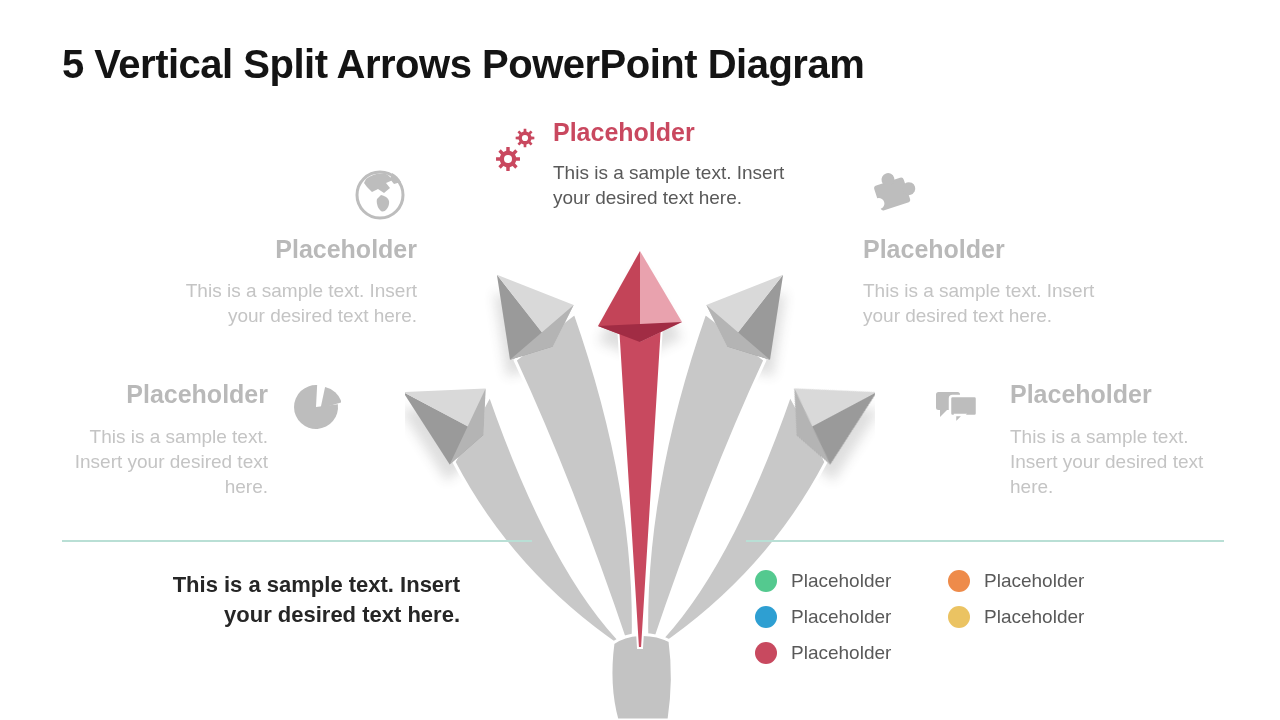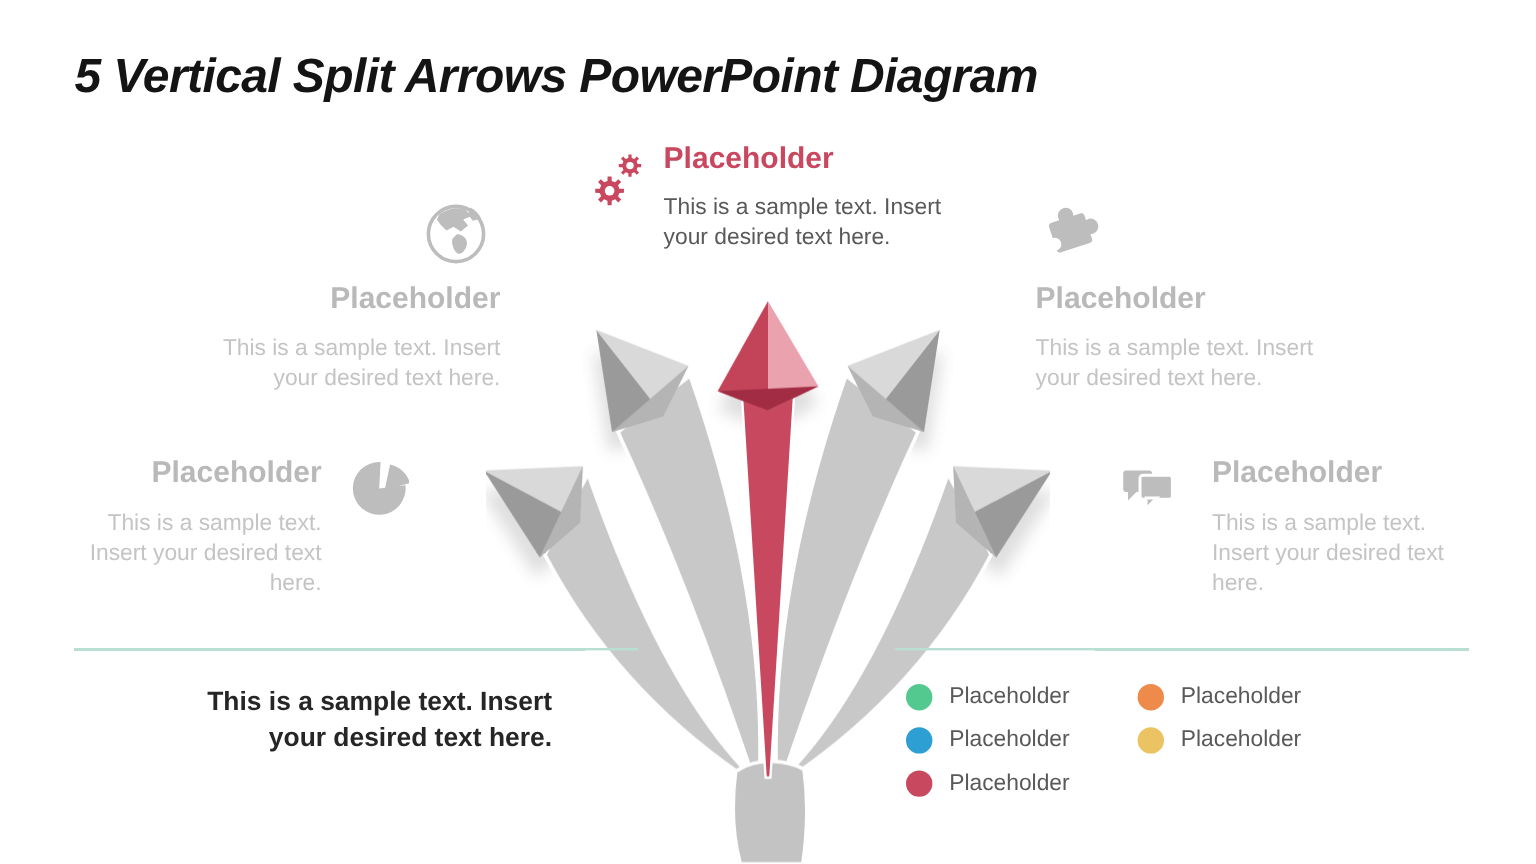--- a/index.html
+++ b/index.html
@@ -2,21 +2,21 @@
 <html><head>
 <meta charset="utf-8">
 <style>
   * { margin:0; padding:0; box-sizing:border-box; }
   html,body { width:1280px; height:720px; background:#fff; overflow:hidden; }
   body { font-family:"Liberation Sans", sans-serif; position:relative; }
   .abs { position:absolute; }
 
   .slide-title{
     left:62px; top:42px; width:900px;
-    font-size:40px; font-weight:700; letter-spacing:-0.5px; color:#141414;font-style:italic;
+    font-size:40px; font-weight:700; letter-spacing:-0.5px; color:#141414;
   }
 
   .callout-title{ font-size:25px; font-weight:700; color:#b9b9b9; }
   .callout-text{ font-size:19px; line-height:25px; color:#c4c4c4; }
   .accent .callout-title{ color:#c9485f; }
   .accent .callout-text{ color:#595959; }
   .ta-r{ text-align:right; }
 
   .divider{ top:540px; height:2px; background:#b9dfd5; }
 

